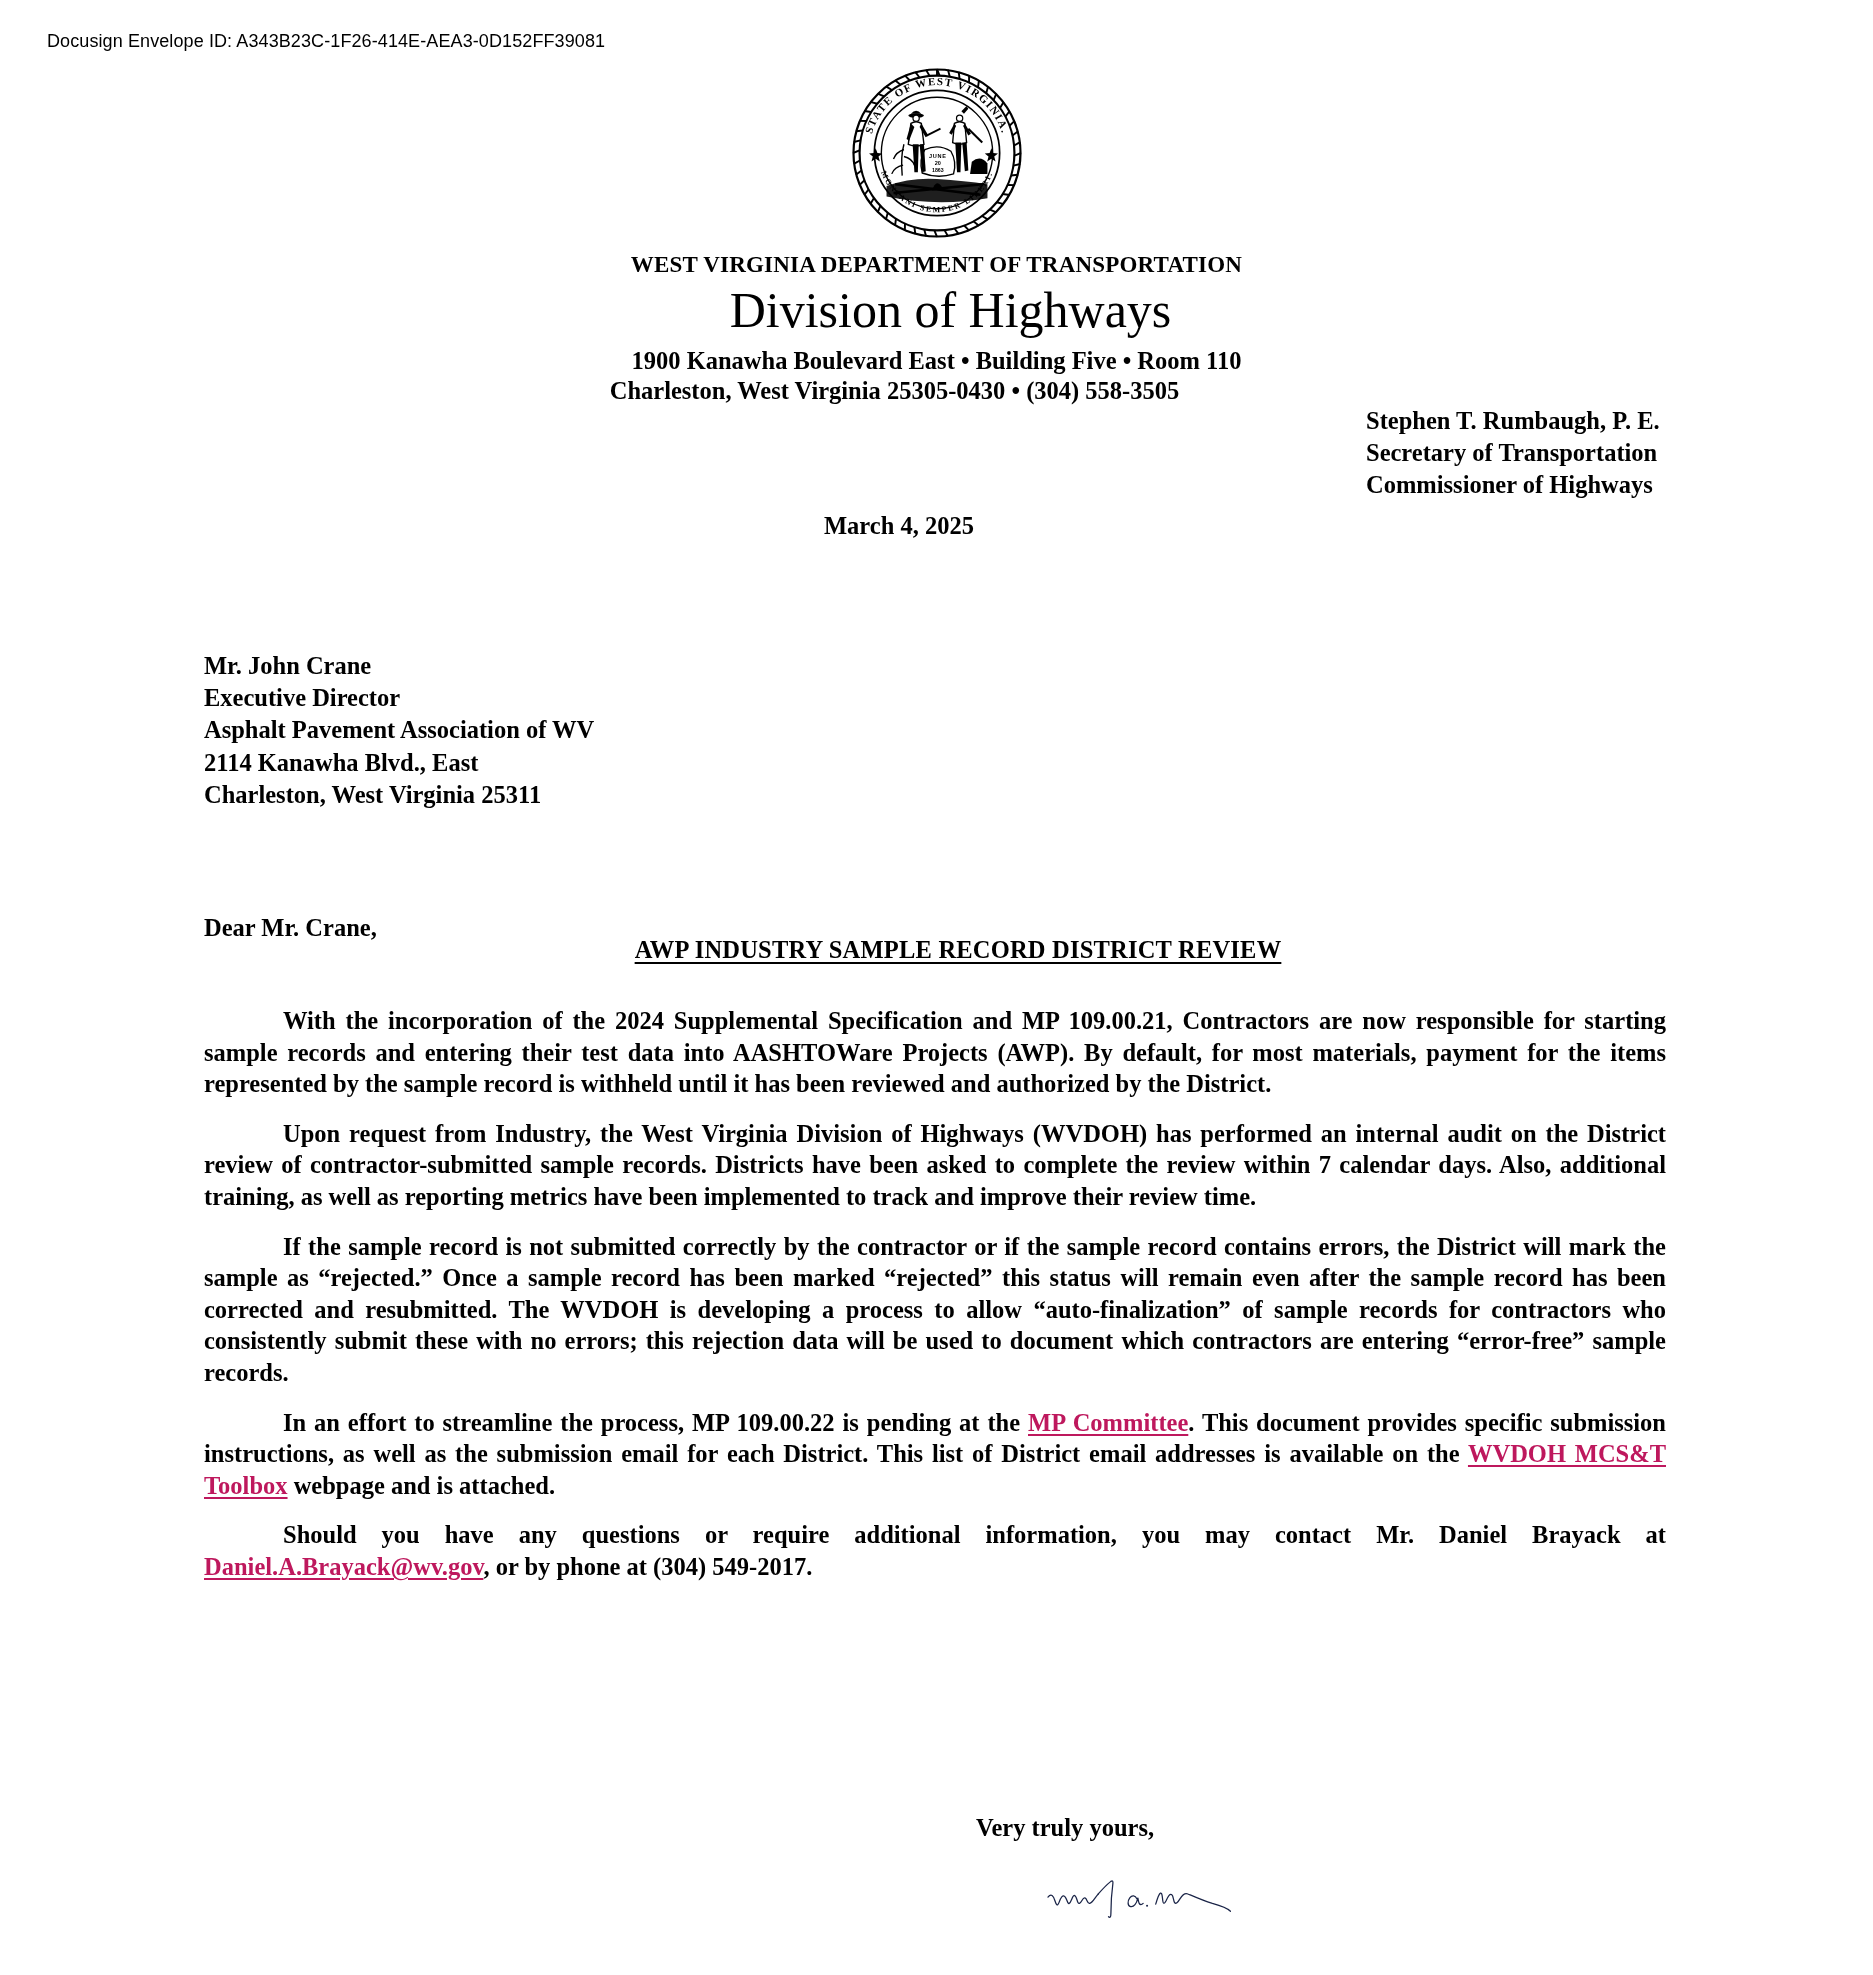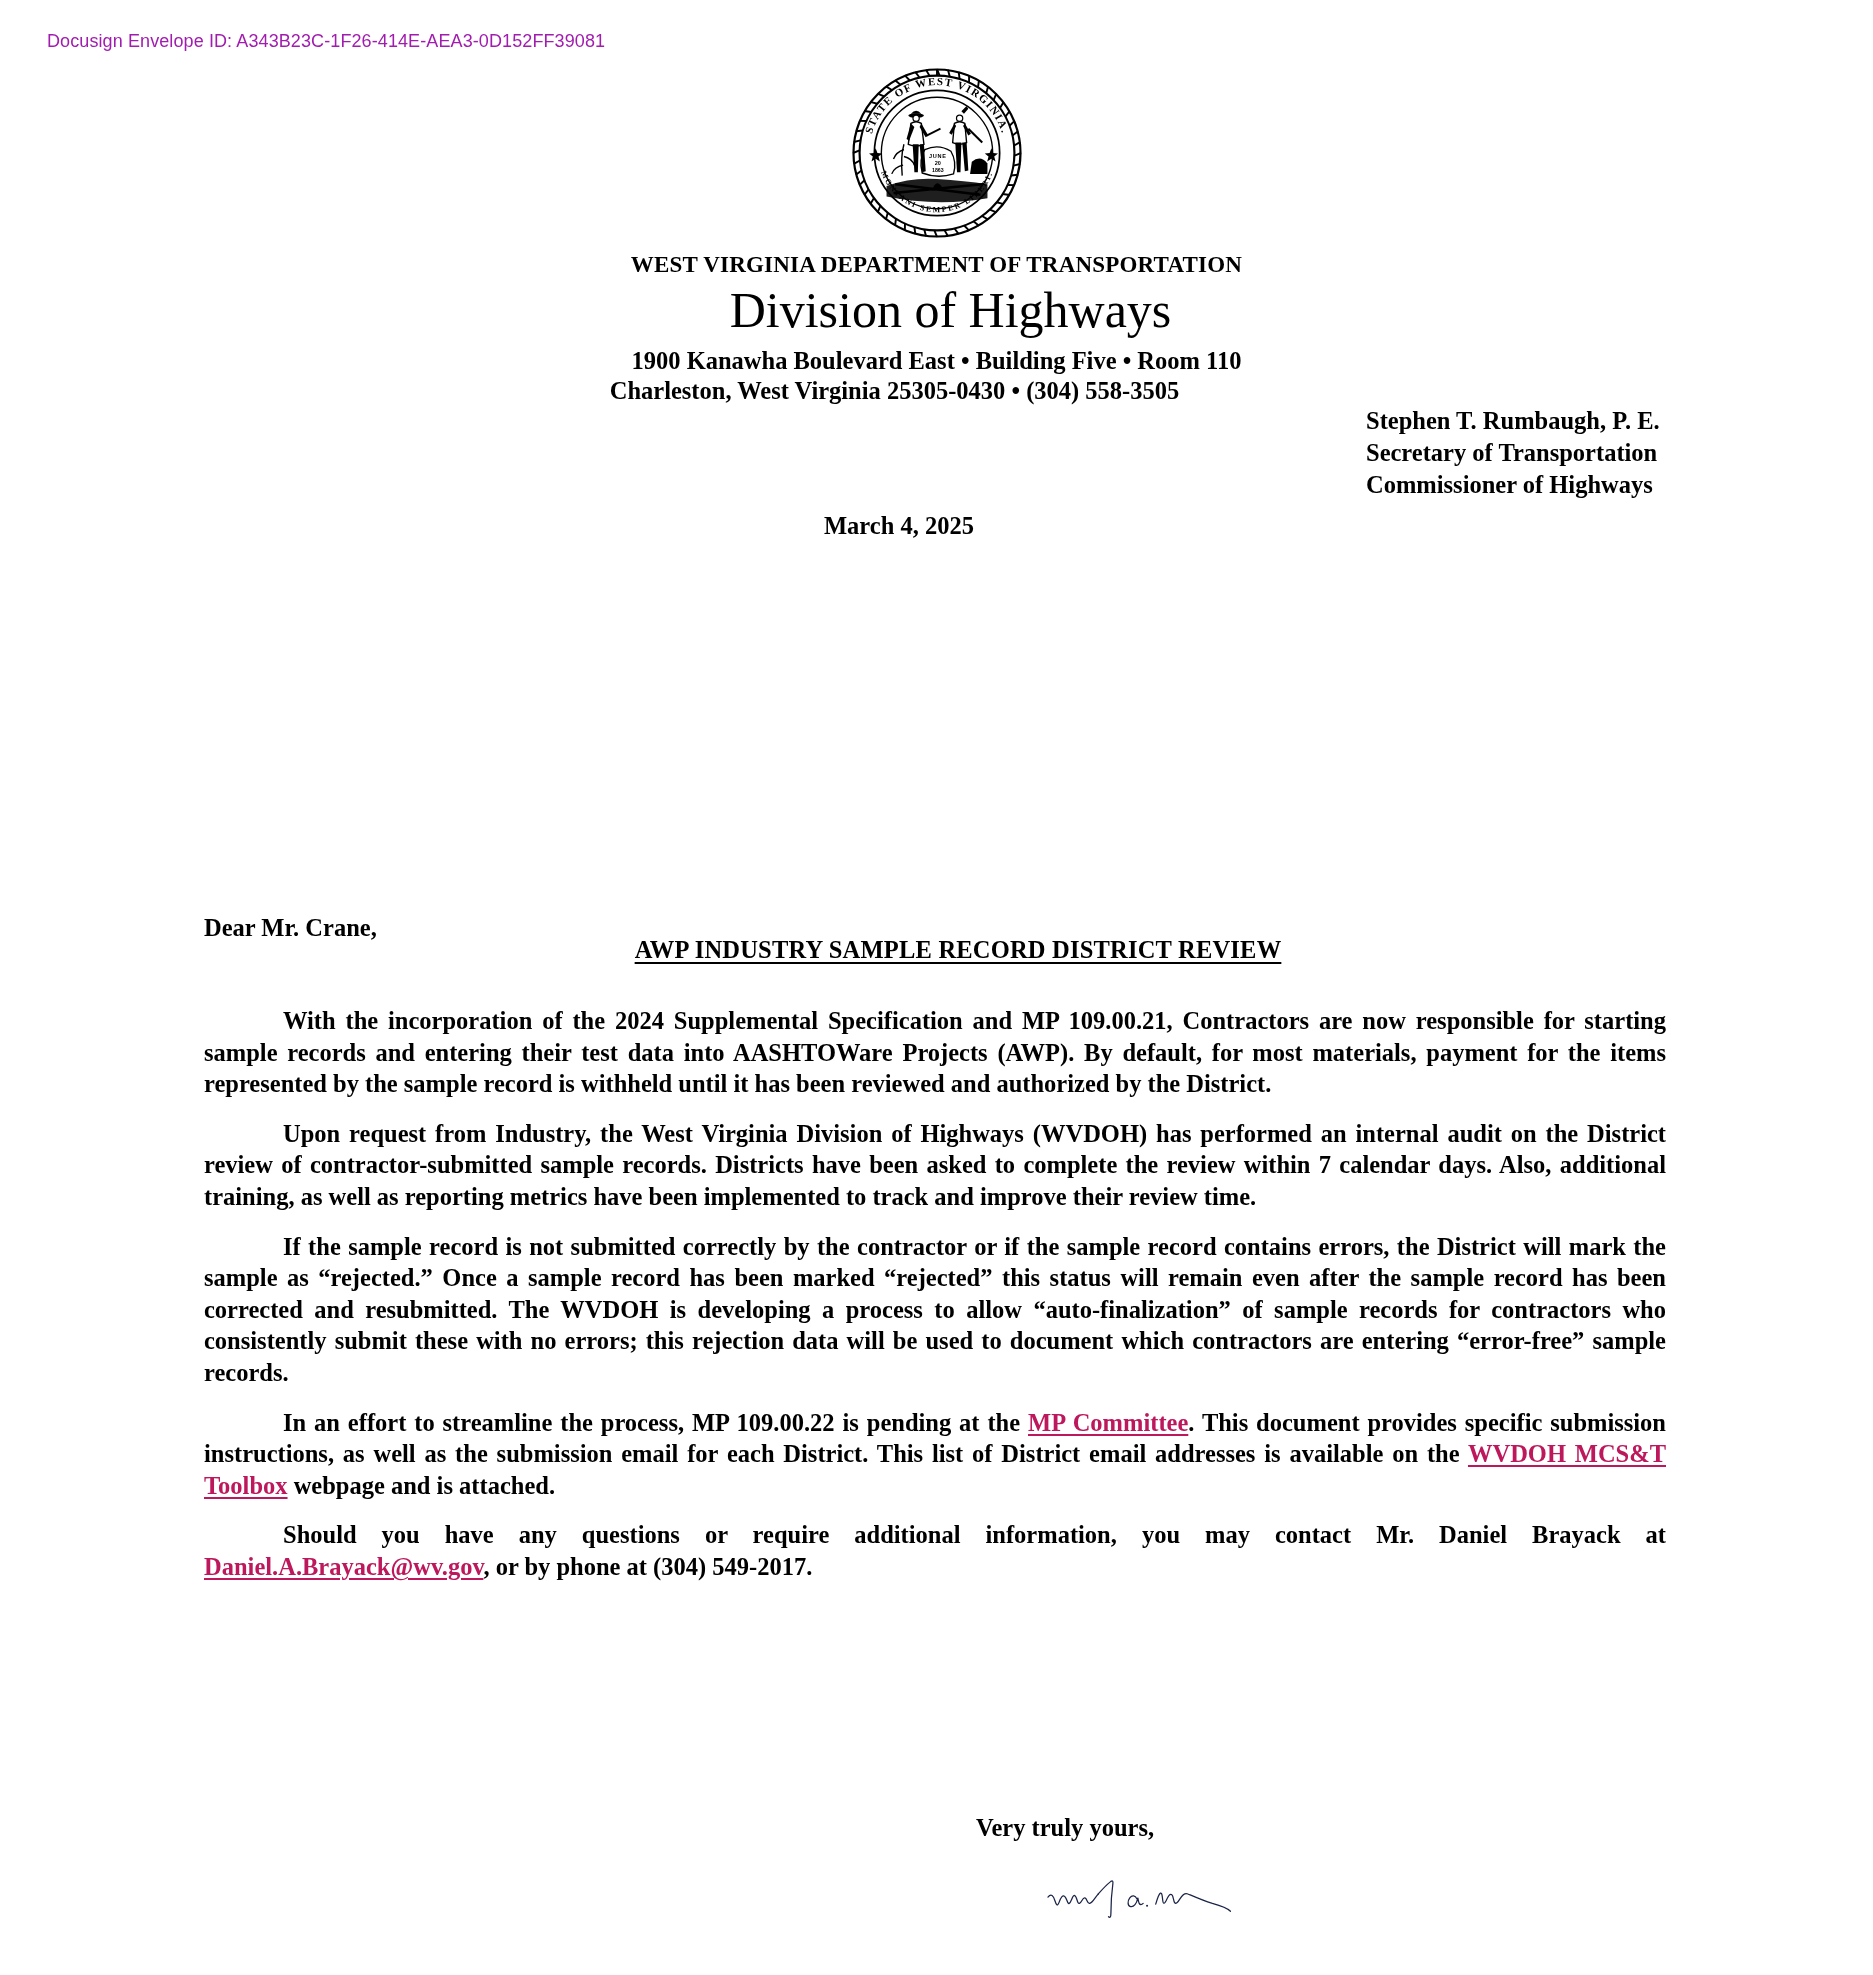--- a/index.html
+++ b/index.html
@@ -23,21 +23,21 @@
   }
 
   
   .envelope-id {
     position: absolute;
     left: 47px;
     top: 31px;
     font-family: "Liberation Sans", "DejaVu Sans", sans-serif;
     font-size: 18px;
     letter-spacing: 0.1px;
-    color: #a21caf;
+    color: #000000;
     white-space: nowrap;
   }
 
   
   .seal-wrap {
     position: absolute;
     left: 0;
     right: 0;
     top: 66px;
     display: flex;
@@ -331,20 +331,27 @@
   </div>
 
   <div class="secretary">
     <div>Stephen T. Rumbaugh, P. E.</div>
     <div>Secretary of Transportation</div>
     <div>Commissioner of Highways</div>
   </div>
 
   <div class="date-line">March 4, 2025</div>
 
+  <div class="recipient">
+    <div>Mr. John Crane</div>
+    <div>Executive Director</div>
+    <div>Asphalt Pavement Association of WV</div>
+    <div>2114 Kanawha Blvd., East</div>
+    <div>Charleston, West Virginia  25311</div>
+  </div>
 
   <div class="salutation">Dear Mr. Crane,</div>
 
   <div class="subject">
     <span>AWP INDUSTRY SAMPLE RECORD DISTRICT REVIEW</span>
   </div>
 
   <div class="body-block">
 
     <p class="para">With the incorporation of the 2024 Supplemental Specification and MP 109.00.21, Contractors are now responsible for starting sample records and entering their test data into AASHTOWare Projects (AWP).  By default, for most materials, payment for the items represented by the sample record is withheld until it has been reviewed and authorized by the District.</p>

